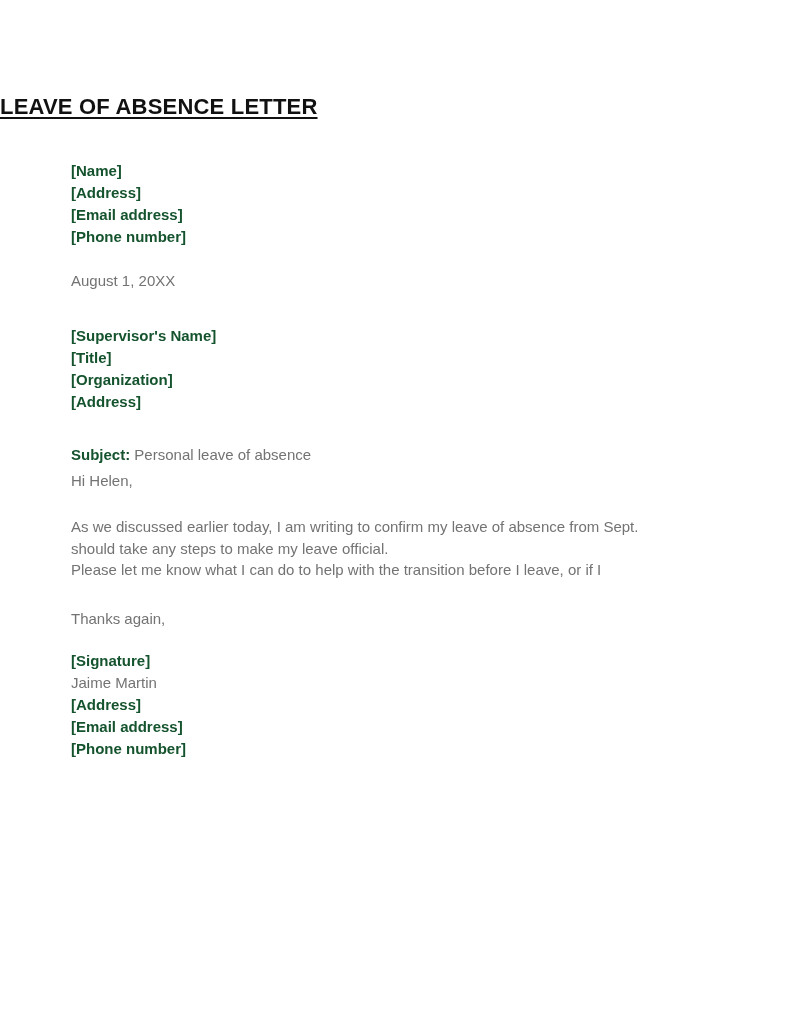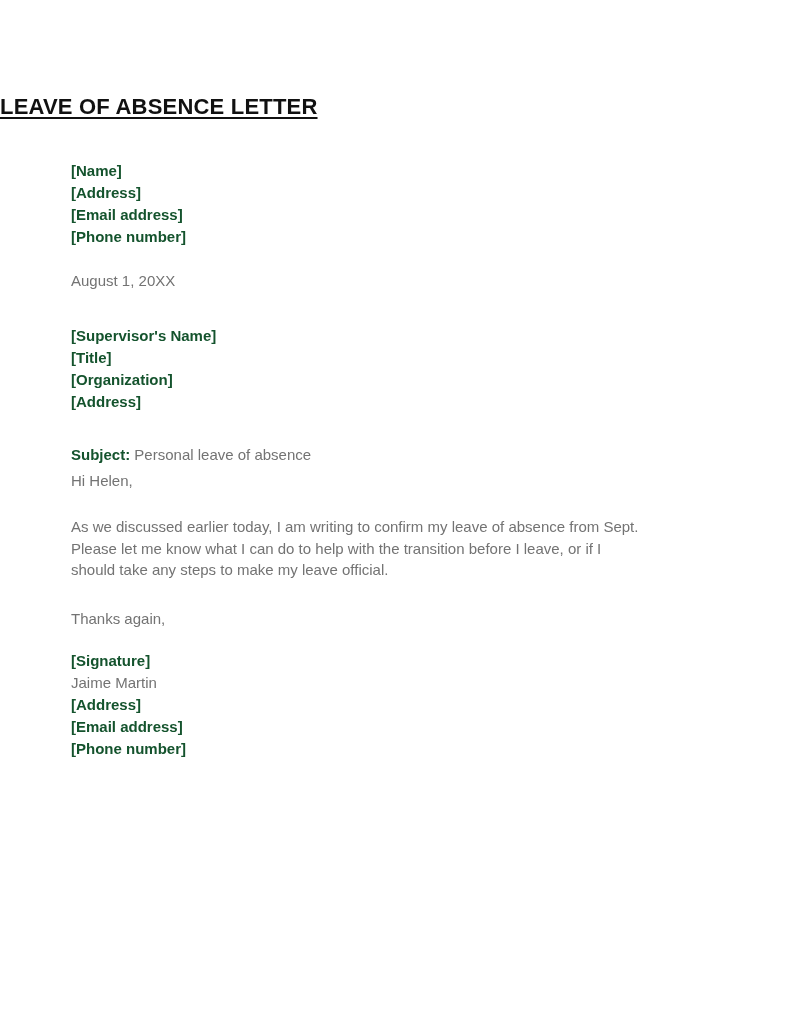--- a/index.html
+++ b/index.html
@@ -47,22 +47,22 @@
   <div class="block" style="top:444px;">
     <span class="b">Subject:</span><span class="r"> Personal leave of absence</span>
   </div>
 
   <div class="block" style="top:470px;">
     <span class="line r">Hi Helen,</span>
   </div>
 
   <div class="block para" style="top:504px;margin-top:12px;">
     <span class="line r">As we discussed earlier today, I am writing to confirm my leave of absence from Sept.</span>
+    <span class="line r">should take any steps to make my leave official.</span>
     <span class="line r">Please let me know what I can do to help with the transition before I leave, or if I</span>
-    <span class="line r">should take any steps to make my leave official.</span>
   </div>
 
   <div class="block" style="top:608px;">
     <span class="line r">Thanks again,</span>
   </div>
 
   <div class="block" style="top:650px;">
     <span class="line b">[Signature]</span>
     <span class="line r">Jaime Martin</span>
     <span class="line b">[Address]</span>

